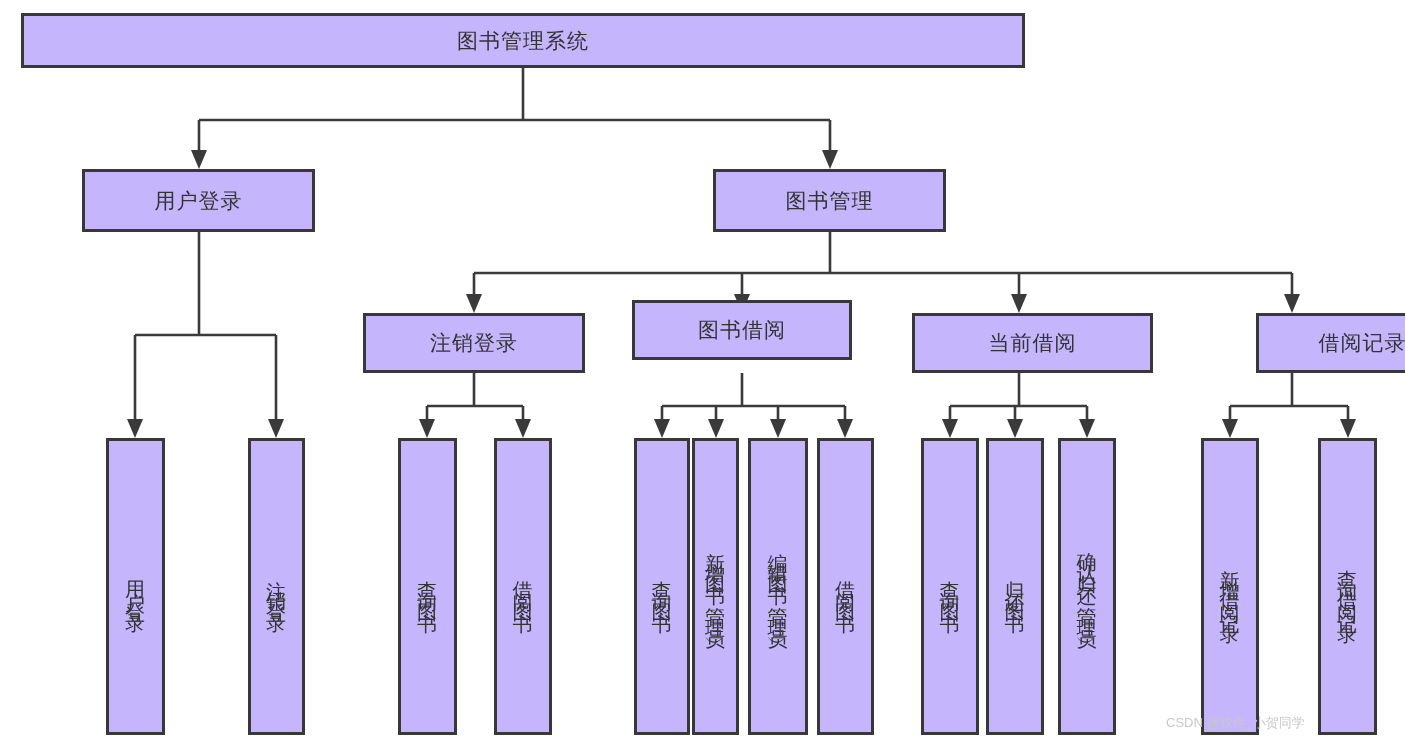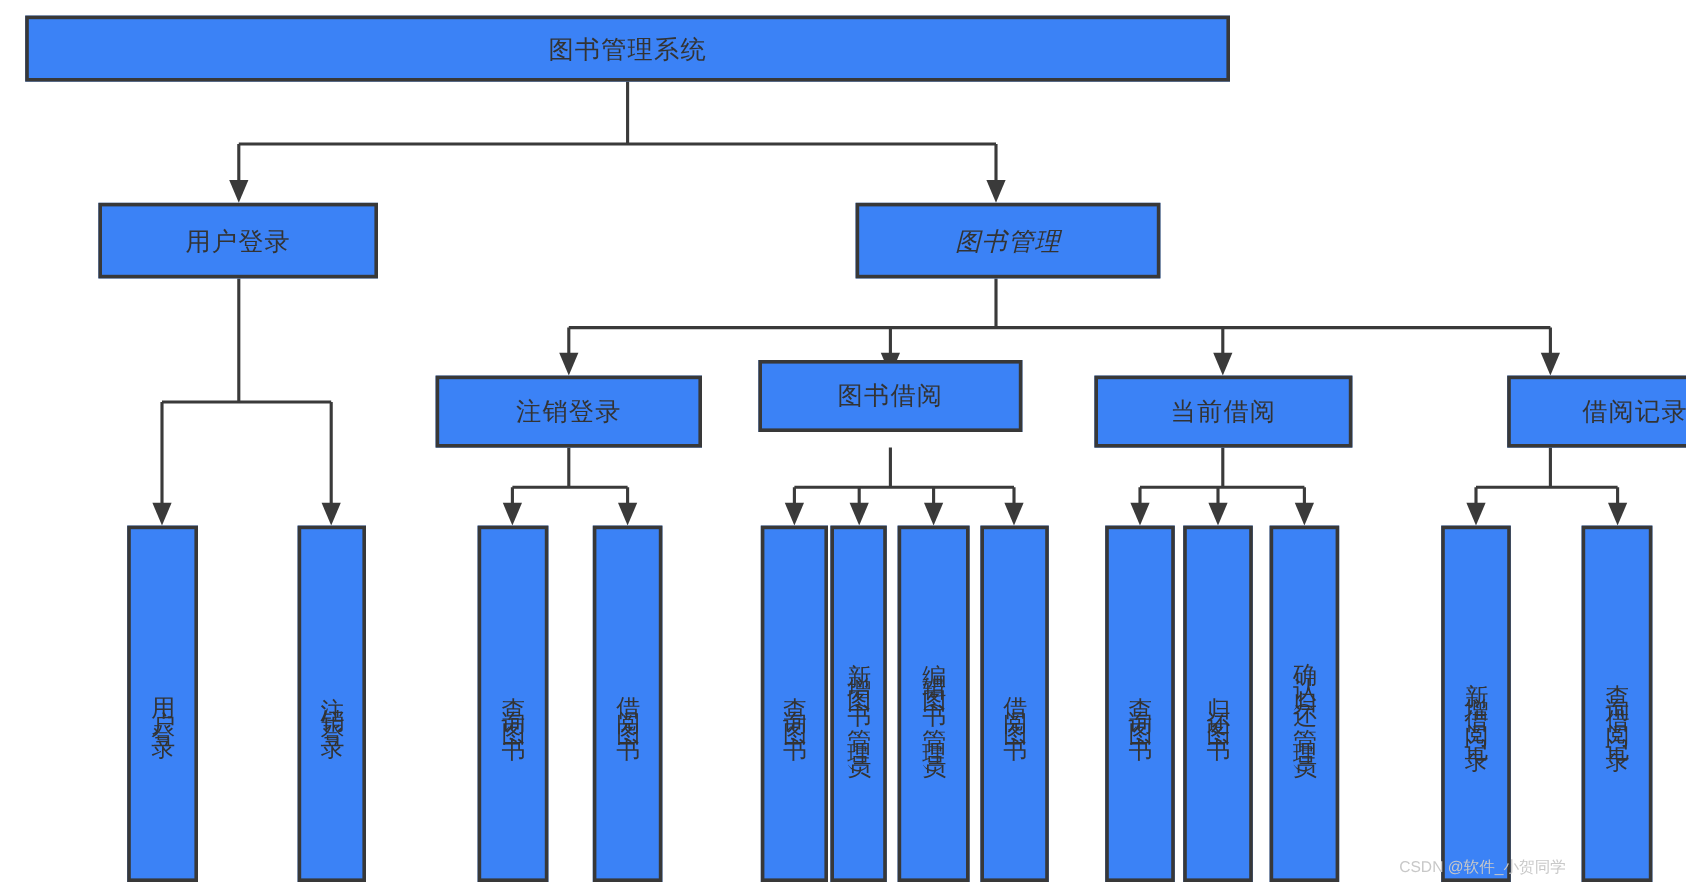--- a/index.html
+++ b/index.html
@@ -2,37 +2,37 @@
 <html><head>
 <meta charset="utf-8">
 <style>
   html,body{margin:0;padding:0;background:#ffffff;}
   #stage{
     position:relative;width:1405px;height:747px;background:#ffffff;overflow:hidden;
     font-family:"Liberation Sans",sans-serif;color:#333333;
   }
   #connectors{position:absolute;left:0;top:0;width:1405px;height:747px;}
   .hbox,.vbox{
-    position:absolute;box-sizing:border-box;background:#3b82f6;
+    position:absolute;box-sizing:border-box;background:#c4b5fd;
     border:3px solid #383838;display:flex;align-items:center;justify-content:center;
   }
   .hbox{font-size:21px;letter-spacing:1px;white-space:nowrap;}
   .vbox .vtext{
     writing-mode:vertical-rl;text-orientation:mixed;
     font-size:20px;letter-spacing:11px;line-height:1;white-space:nowrap;
   }
   
   .n-root{left:21px;top:13px;width:1004px;height:55px;}
   
   .n-l2-0{left:82px;top:169px;width:233px;height:63px;}
-  .n-l2-1{left:713px;top:169px;width:254px;height:63px;font-style:italic;}
+  .n-l2-1{left:713px;top:169px;width:233px;height:63px;}
   
   .n-l3-0{left:363px;top:313px;width:222px;height:60px;}
   .n-l3-1{left:632px;top:300px;width:220px;height:60px;}
-  .n-l3-2{left:912px;top:313px;width:215px;height:60px;}
+  .n-l3-2{left:912px;top:313px;width:241px;height:60px;}
   .n-l3-3{left:1256px;top:313px;width:213px;height:60px;}
   
   .n-l4-0{left:106px;top:438px;width:59px;height:297px;}
   .n-l4-1{left:248px;top:438px;width:57px;height:297px;}
   .n-l4-2{left:398px;top:438px;width:59px;height:297px;}
   .n-l4-3{left:494px;top:438px;width:58px;height:297px;}
   .n-l4-4{left:634px;top:438px;width:56px;height:297px;}
   .n-l4-5{left:692px;top:438px;width:47px;height:297px;}
   .n-l4-6{left:748px;top:438px;width:60px;height:297px;}
   .n-l4-7{left:817px;top:438px;width:57px;height:297px;}

